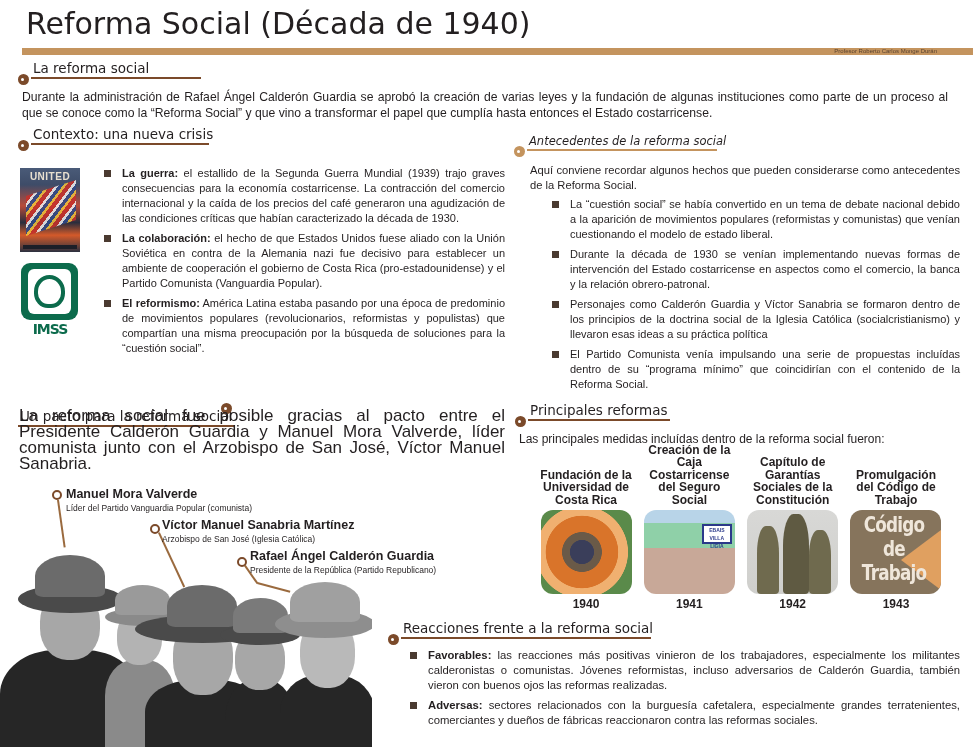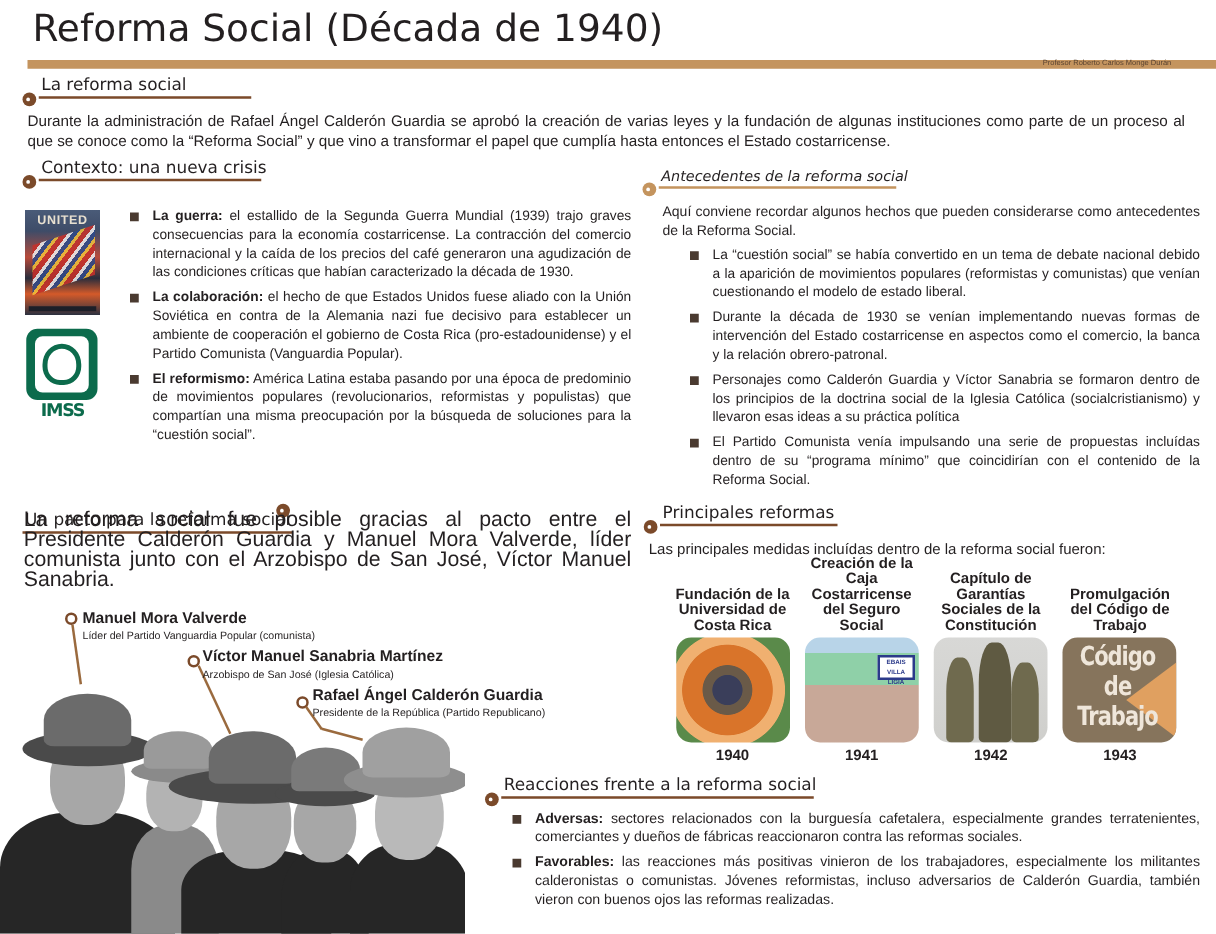--- a/index.html
+++ b/index.html
@@ -206,15 +206,15 @@
     </div>
     <div class="r-year">1943</div>
   </div>
 </div>
 
 <div class="sec-head" style="left:388px; top:620px;">
   <span class="sec-dot"></span>
   <span class="sec-label" style="width:250px;">Reacciones frente a la reforma social</span>
 </div>
 <ul class="bullets wide" style="left:410px; top:648px; width:550px;">
+  <li><b>Favorables:</b><span> las reacciones más positivas vinieron de los trabajadores, especialmente los militantes calderonistas o comunistas. Jóvenes reformistas, incluso adversarios de Calderón Guardia, también vieron con buenos ojos las reformas realizadas.</span></li>
   <li><b>Adversas:</b><span> sectores relacionados con la burguesía cafetalera, especialmente grandes terratenientes, comerciantes y dueños de fábricas reaccionaron contra las reformas sociales.</span></li>
-  <li><b>Favorables:</b><span> las reacciones más positivas vinieron de los trabajadores, especialmente los militantes calderonistas o comunistas. Jóvenes reformistas, incluso adversarios de Calderón Guardia, también vieron con buenos ojos las reformas realizadas.</span></li>
 </ul>
 
 </body></html>

